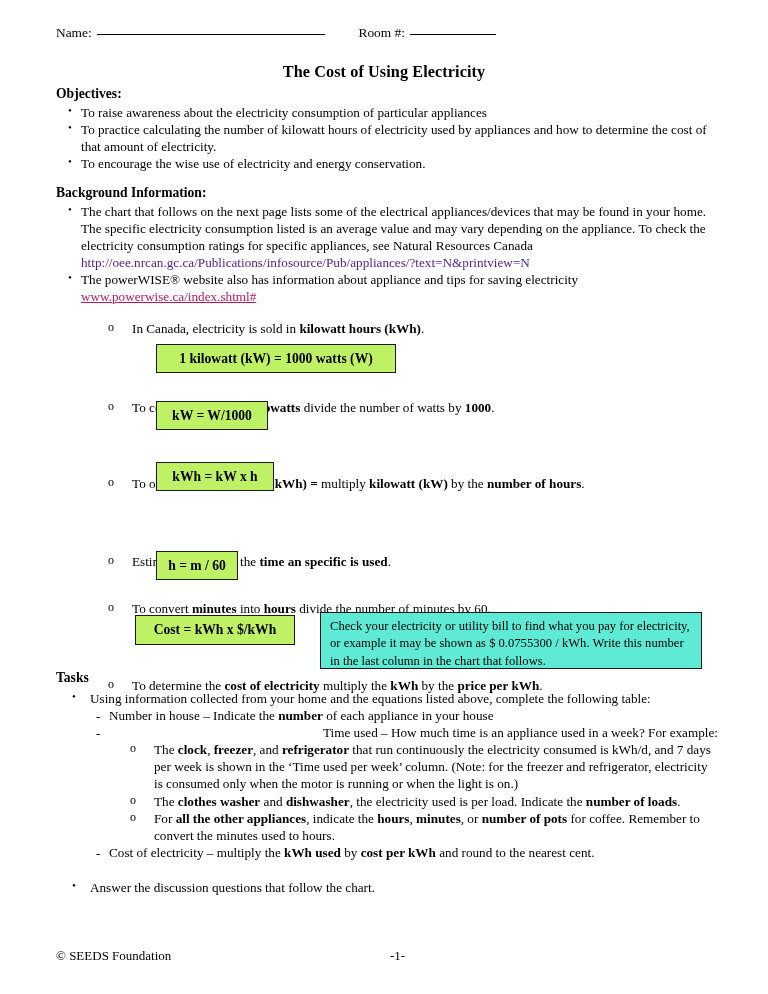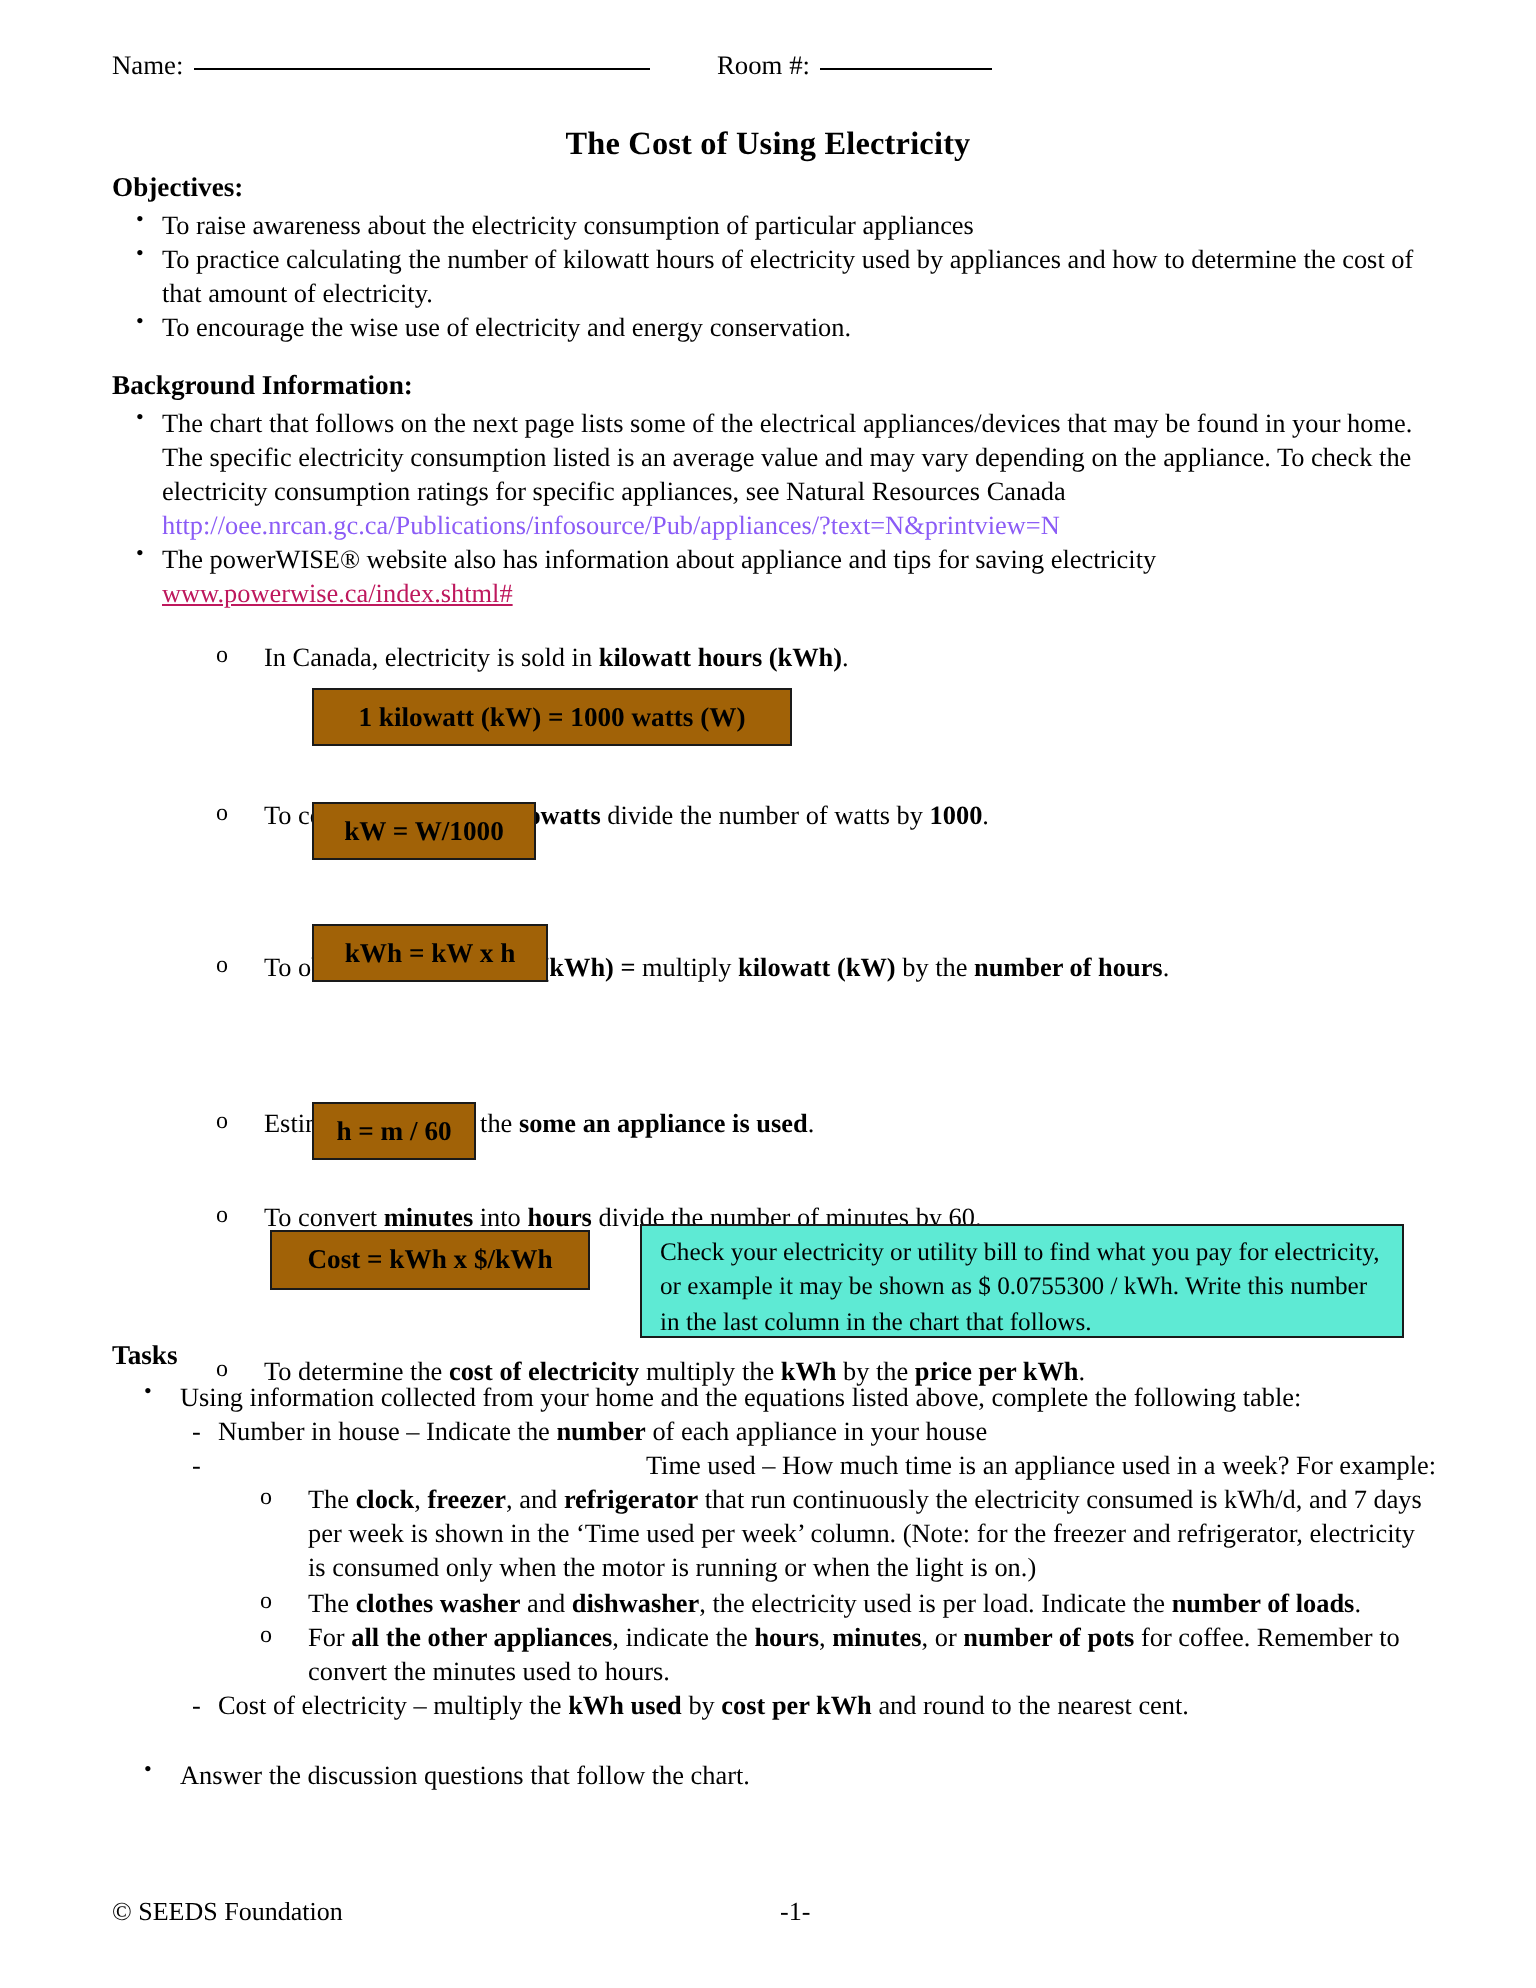--- a/index.html
+++ b/index.html
@@ -110,38 +110,38 @@
   .dash::before {
     content: "-";
     position: absolute;
     left: 0;
     top: 0;
   }
 
   b, .b { font-weight: bold; }
 
   .link {
-    color: #8b5cf6;
+    color: #4c1d95;
   }
   .link-u {
     color: #be185d;
     text-decoration: underline;
   }
 
   
   .fbox {
     position: absolute;
     border: 1.6px solid #1a1a1a;
     font-weight: bold;
     font-size: 13.6px;
     display: flex;
     align-items: center;
     justify-content: center;
     box-sizing: border-box;
-    background: #a16207;
+    background: #bef264;
     padding: 0 10px;
   }
   .notebox {
     position: absolute;
     border: 1.4px solid #1a1a1a;
     font-size: 12.6px;
     line-height: 1.37;
     box-sizing: border-box;
     padding: 5px 9px 5px 9px;
     background: #5eead4;
@@ -203,21 +203,21 @@
     <span>To convert </span><b>watts</b><span> into </span><b>kilowatts</b><span> divide the number of watts by </span><b>1000</b><span>.</span>
   </div>
   <div class="fbox" style="top:401px; left:156px; width:112px; height:29px;">kW = W/1000</div>
 
   <div class="block odot" style="top:441px; left:106px; width:600px;">
     <span>To obtain </span><b>kilowatt hours (kWh) =</b><span> multiply </span><b>kilowatt (kW)</b><span> by the </span><b>number of hours</b><span>.</span>
   </div>
   <div class="fbox" style="top:462px; left:156px; width:118px; height:29px;">kWh = kW x h</div>
 
   <div class="block odot" style="top:502px; left:106px; width:600px;">
-    <span>Estimate how much the </span><b>some an appliance is used</b><span>.</span>
+    <span>Estimate how much the </span><b>time an specific is used</b><span>.</span>
   </div>
 
   <div class="block odot" style="top:531px; left:106px; width:600px;">
     <span>To convert </span><b>minutes</b><span> into </span><b>hours</b><span> divide the number of minutes by 60.</span>
   </div>
   <div class="fbox" style="top:551px; left:156px; width:82px; height:29px;">h = m / 60</div>
 
   <div class="block odot" style="top:591px; left:106px; width:600px;">
     <span>To determine the </span><b>cost of electricity</b><span> multiply the </span><b>kWh</b><span> by the </span><b>price per kWh</b><span>.</span>
   </div>

